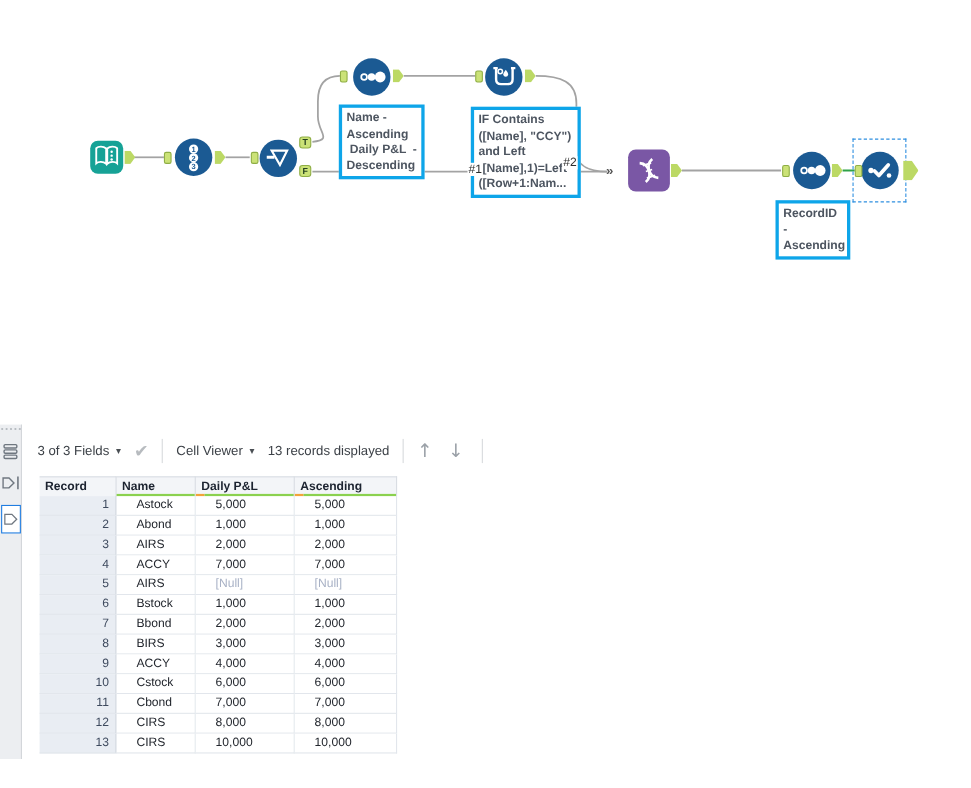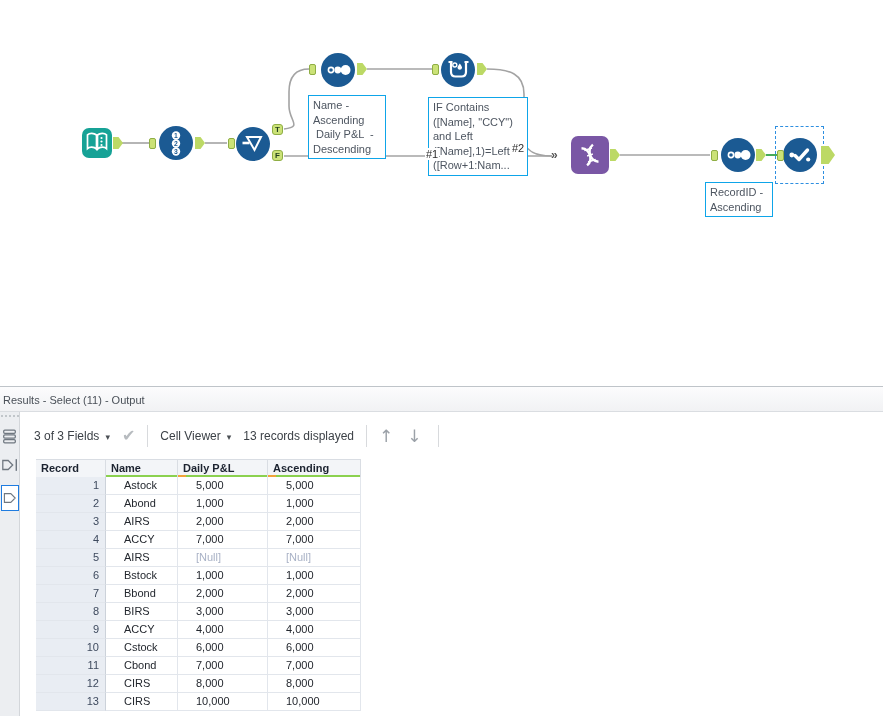--- a/index.html
+++ b/index.html
@@ -15,22 +15,22 @@
   .tool-square { border-radius:7px; display:flex; align-items:center; justify-content:center; }
   .anchor-in { position:absolute; z-index:5; width:7px; height:11px; background:#cbe277;
                border:1px solid #8fae45; border-radius:2px; }
   .anchor-out { position:absolute; z-index:5; width:10px; height:12px; background:#bcd965;
                 clip-path:polygon(0 0,55% 0,100% 50%,55% 100%,0 100%); }
   .anchor-out-big { position:absolute; z-index:5; width:14px; height:18px; background:#bcd965;
                 clip-path:polygon(0 0,55% 0,100% 50%,55% 100%,0 100%); }
   .anchor-tf { position:absolute; z-index:5; width:11px; height:11px; background:#cbe277;
                border:1px solid #8fae45; border-radius:3px; font-size:8px; font-weight:bold;
                color:#24401f; text-align:center; line-height:9px; }
-  .annotation { position:absolute; z-index:2; background:#ffffff; border:1px solid #0ea5e9;
-                padding:2px 4px; font-size:11px; font-weight:400; color:#4d5560;
+  .annotation { position:absolute; z-index:2; background:#ffffff; border:3px solid #0ea5e9;
+                padding:2px 4px; font-size:11px; font-weight:700; color:#4d5560;
                 line-height:1.32; white-space:pre-wrap; }
   .conn-label { position:absolute; z-index:3; background:#ffffff; font-size:11px;
                 color:#2e2e2e; padding:0 1px; }
   .stack-marker { position:absolute; z-index:3; font-size:12px; font-weight:bold; color:#555; }
   .selection-rect { position:absolute; z-index:3; border:1px dashed #2e8fe0; background:transparent; }
 
   
   .panel { position:absolute; left:0; top:386px; width:883px; height:330px; background:#ffffff; }
   .panel-header { height:26px; background:linear-gradient(#fcfcfd,#f1f2f4);
                   border-top:1px solid #bfc4c9; border-bottom:1px solid #dadde1;
@@ -202,21 +202,20 @@
         <circle cx="8.8" cy="17" r="2.4" fill="#fff"></circle>
         <polyline points="12,17.5 16,21.5 24.5,12" stroke="#fff" stroke-width="3.4" fill="none" stroke-linecap="round" stroke-linejoin="round"></polyline>
         <circle cx="25.2" cy="21.5" r="2.1" fill="#fff"></circle>
       </svg>
     </div>
   </div>
   <div class="anchor-out-big" style="left:821px; top:146px;"></div>
 </div>
 
 <div class="panel">
-  <div class="panel-header">Results - Select (11) - Output</div>
   <div class="panel-body">
     <div class="side-strip">
       <div class="grip">
           <i></i>
           <i></i>
           <i></i>
           <i></i>
           <i></i>
         </div>
       <div class="strip-btn">

